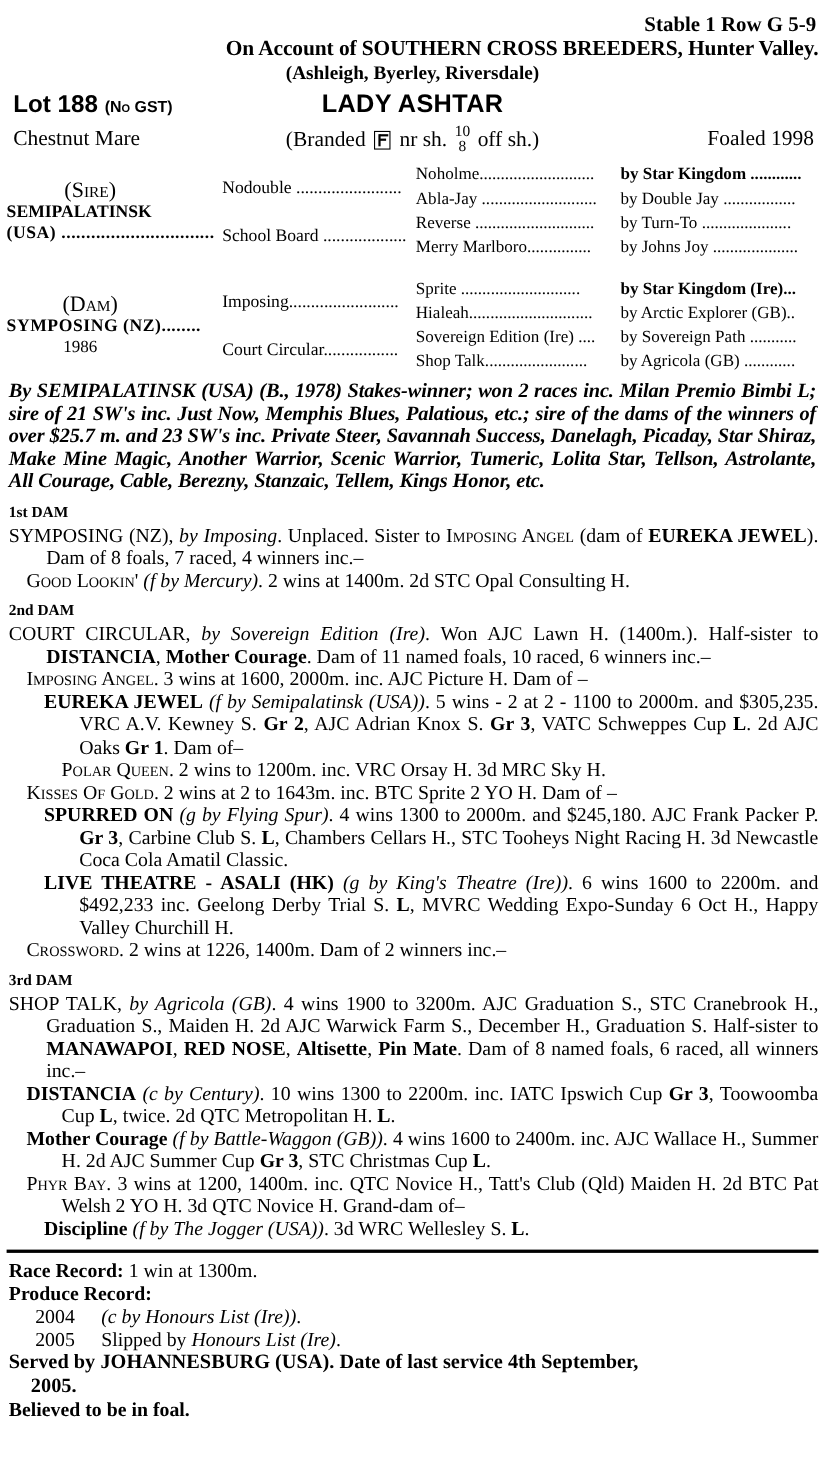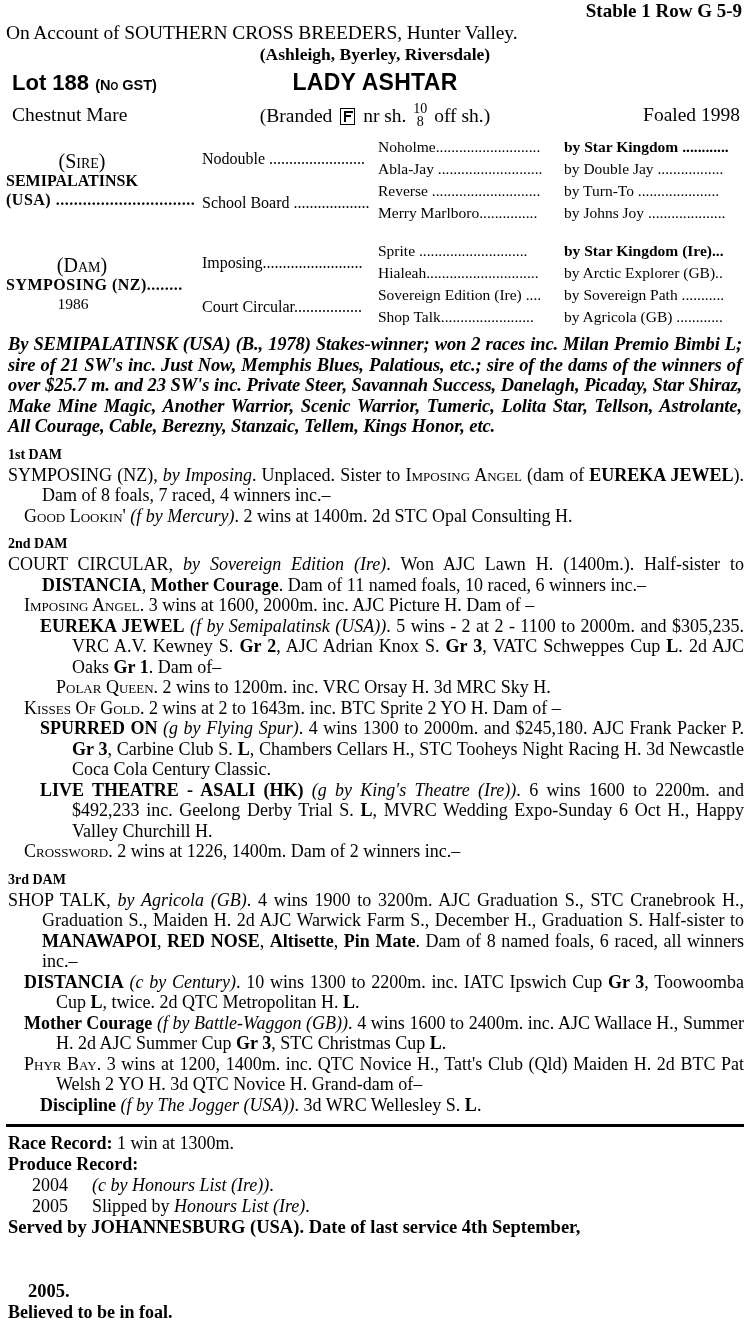--- a/index.html
+++ b/index.html
@@ -6,34 +6,34 @@
   * { box-sizing: border-box; }
   html, body { margin: 0; padding: 0; }
   body {
     width: 750px;
     height: 1327px;
     background: #ffffff;
     color: #000000;
     font-family: "Liberation Serif", "DejaVu Serif", serif;
     overflow: hidden;
   }
-  .page { width: 750px; height: 1327px; position: relative; padding: 0 6px; }
+  .page { width: 750px; height: 1327px; position: relative; padding: 12px 6px; }
 
   
   .stable-line {
     text-align: right;
     font-weight: bold;
     font-size: 19px;
     line-height: 20px;
     padding-right: 2px;
     margin-top: 1px;
   }
   .account-line {
-    text-align: left;
-    font-weight: normal;
+    text-align: right;
+    font-weight: bold;
     font-size: 19.5px;
     line-height: 23px;
     letter-spacing: -0.1px;
   }
   .farms-line {
     text-align: center;
     font-weight: bold;
     font-size: 17.5px;
     line-height: 21px;
   }
@@ -208,21 +208,21 @@
     padding-left: 26px;
   }
   .produce-year { display: inline-block; width: 60px; }
   .served {
     font-weight: bold;
     font-size: 18.5px;
     line-height: 21px;
     text-align: justify;
     padding-left: 2px;
   }
-  .served-cont { padding-left: 22px; font-weight: bold; font-size: 18.5px; line-height: 21px; margin-top: 43px; }
+  .served-cont { padding-left: 22px; font-weight: bold; font-size: 18.5px; line-height: 21px; }
 </style>
 </head>
 <body>
 
 <div class="page">
 
   <div class="stable-line">Stable 1 Row G 5-9</div>
   <div class="account-line">On Account of SOUTHERN CROSS BREEDERS, Hunter Valley.</div>
   <div class="farms-line">(Ashleigh, Byerley, Riversdale)</div>
 
@@ -323,21 +323,21 @@
     <span class="sc">Good Lookin'</span><span class="i"> (f by Mercury)</span><span>. 2 wins at 1400m. 2d STC Opal Consulting H.</span>
   </div>
 
   <div class="dam-head">2nd DAM</div>
   <div id="dam2-body">
       <div class="entry lvl0 hang"><span>COURT CIRCULAR, </span><span class="i">by Sovereign Edition (Ire)</span><span>. Won AJC Lawn H. (1400m.). Half-sister to </span><span class="b">DISTANCIA</span><span>, </span><span class="b">Mother Courage</span><span>. Dam of 11 named foals, 10 raced, 6 winners inc.–</span></div>
       <div class="entry lvl1"><span class="sc">Imposing Angel</span><span>. 3 wins at 1600, 2000m. inc. AJC Picture H. Dam of –</span></div>
       <div class="entry lvl2"><span class="b">EUREKA JEWEL</span><span class="i"> (f by Semipalatinsk (USA))</span><span>. 5 wins - 2 at 2 - 1100 to 2000m. and $305,235. VRC A.V. Kewney S. </span><span class="b">Gr 2</span><span>, AJC Adrian Knox S. </span><span class="b">Gr 3</span><span>, VATC Schweppes Cup </span><span class="b">L</span><span>. 2d AJC Oaks </span><span class="b">Gr 1</span><span>. Dam of–</span></div>
       <div class="entry lvl3"><span class="sc">Polar Queen</span><span>. 2 wins to 1200m. inc. VRC Orsay H. 3d MRC Sky H.</span></div>
       <div class="entry lvl1"><span class="sc">Kisses Of Gold</span><span>. 2 wins at 2 to 1643m. inc. BTC Sprite 2 YO H. Dam of –</span></div>
-      <div class="entry lvl2"><span class="b">SPURRED ON</span><span class="i"> (g by Flying Spur)</span><span>. 4 wins 1300 to 2000m. and $245,180. AJC Frank Packer P. </span><span class="b">Gr 3</span><span>, Carbine Club S. </span><span class="b">L</span><span>, Chambers Cellars H., STC Tooheys Night Racing H. 3d Newcastle Coca Cola Century Classic.</span></div>
+      <div class="entry lvl2"><span class="b">SPURRED ON</span><span class="i"> (g by Flying Spur)</span><span>. 4 wins 1300 to 2000m. and $245,180. AJC Frank Packer P. </span><span class="b">Gr 3</span><span>, Carbine Club S. </span><span class="b">L</span><span>, Chambers Cellars H., STC Tooheys Night Racing H. 3d Newcastle Coca Cola Amatil Classic.</span></div>
       <div class="entry lvl2"><span class="b">LIVE THEATRE - ASALI (HK)</span><span class="i"> (g by King's Theatre (Ire))</span><span>. 6 wins 1600 to 2200m. and $492,233 inc. Geelong Derby Trial S. </span><span class="b">L</span><span>, MVRC Wedding Expo-Sunday 6 Oct H., Happy Valley Churchill H.</span></div>
       <div class="entry lvl1"><span class="sc">Crossword</span><span>. 2 wins at 1226, 1400m. Dam of 2 winners inc.–</span></div>
     </div>
 
   <div class="dam-head">3rd DAM</div>
   <div id="dam3-body">
       <div class="entry lvl0 hang"><span>SHOP TALK, </span><span class="i">by Agricola (GB)</span><span>. 4 wins 1900 to 3200m. AJC Graduation S., STC Cranebrook H., Graduation S., Maiden H. 2d AJC Warwick Farm S., December H., Graduation S. Half-sister to </span><span class="b">MANAWAPOI</span><span>, </span><span class="b">RED NOSE</span><span>, </span><span class="b">Altisette</span><span>, </span><span class="b">Pin Mate</span><span>. Dam of 8 named foals, 6 raced, all winners inc.–</span></div>
       <div class="entry lvl1"><span class="b">DISTANCIA</span><span class="i"> (c by Century)</span><span>. 10 wins 1300 to 2200m. inc. IATC Ipswich Cup </span><span class="b">Gr 3</span><span>, Toowoomba Cup </span><span class="b">L</span><span>, twice. 2d QTC Metropolitan H. </span><span class="b">L</span><span>.</span></div>
       <div class="entry lvl1"><span class="b">Mother Courage</span><span class="i"> (f by Battle-Waggon (GB))</span><span>. 4 wins 1600 to 2400m. inc. AJC Wallace H., Summer H. 2d AJC Summer Cup </span><span class="b">Gr 3</span><span>, STC Christmas Cup </span><span class="b">L</span><span>.</span></div>
       <div class="entry lvl1"><span class="sc">Phyr Bay</span><span>. 3 wins at 1200, 1400m. inc. QTC Novice H., Tatt's Club (Qld) Maiden H. 2d BTC Pat Welsh 2 YO H. 3d QTC Novice H. Grand-dam of–</span></div>

